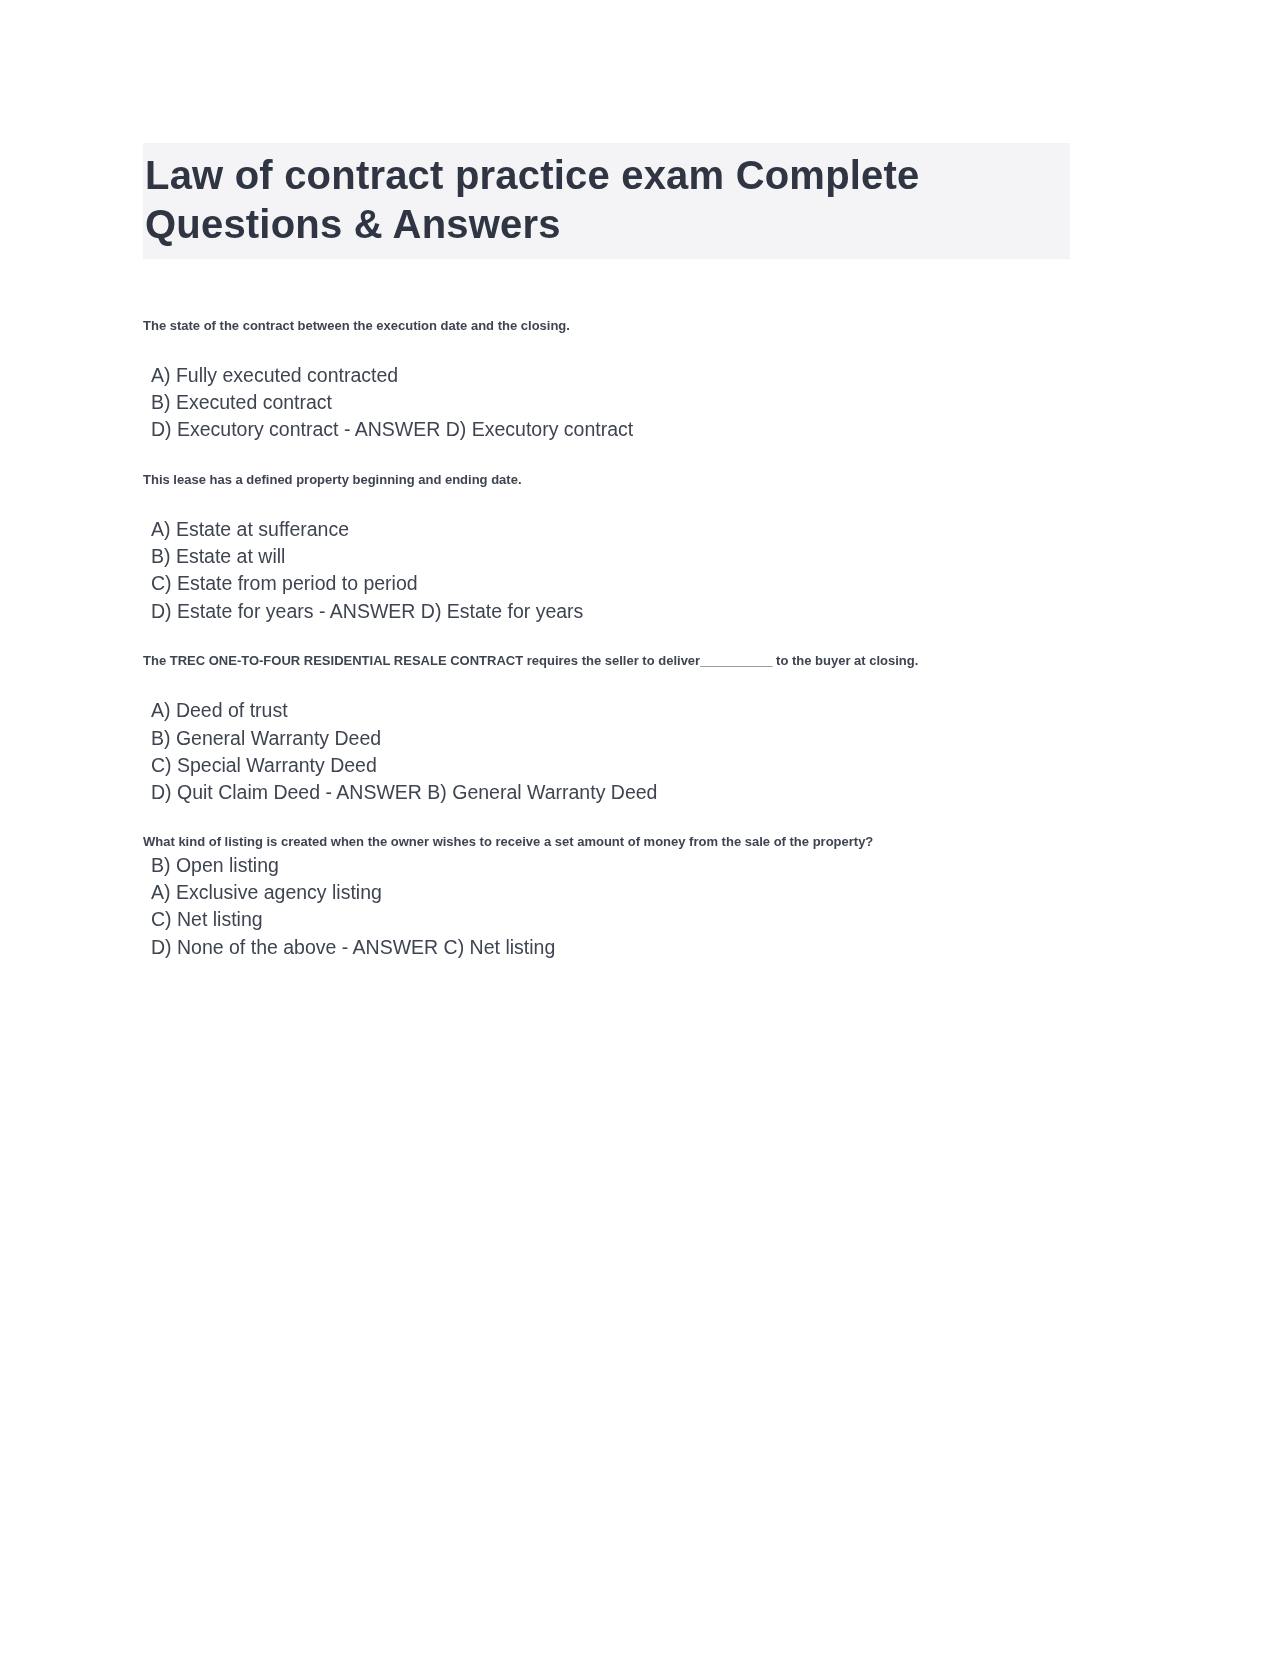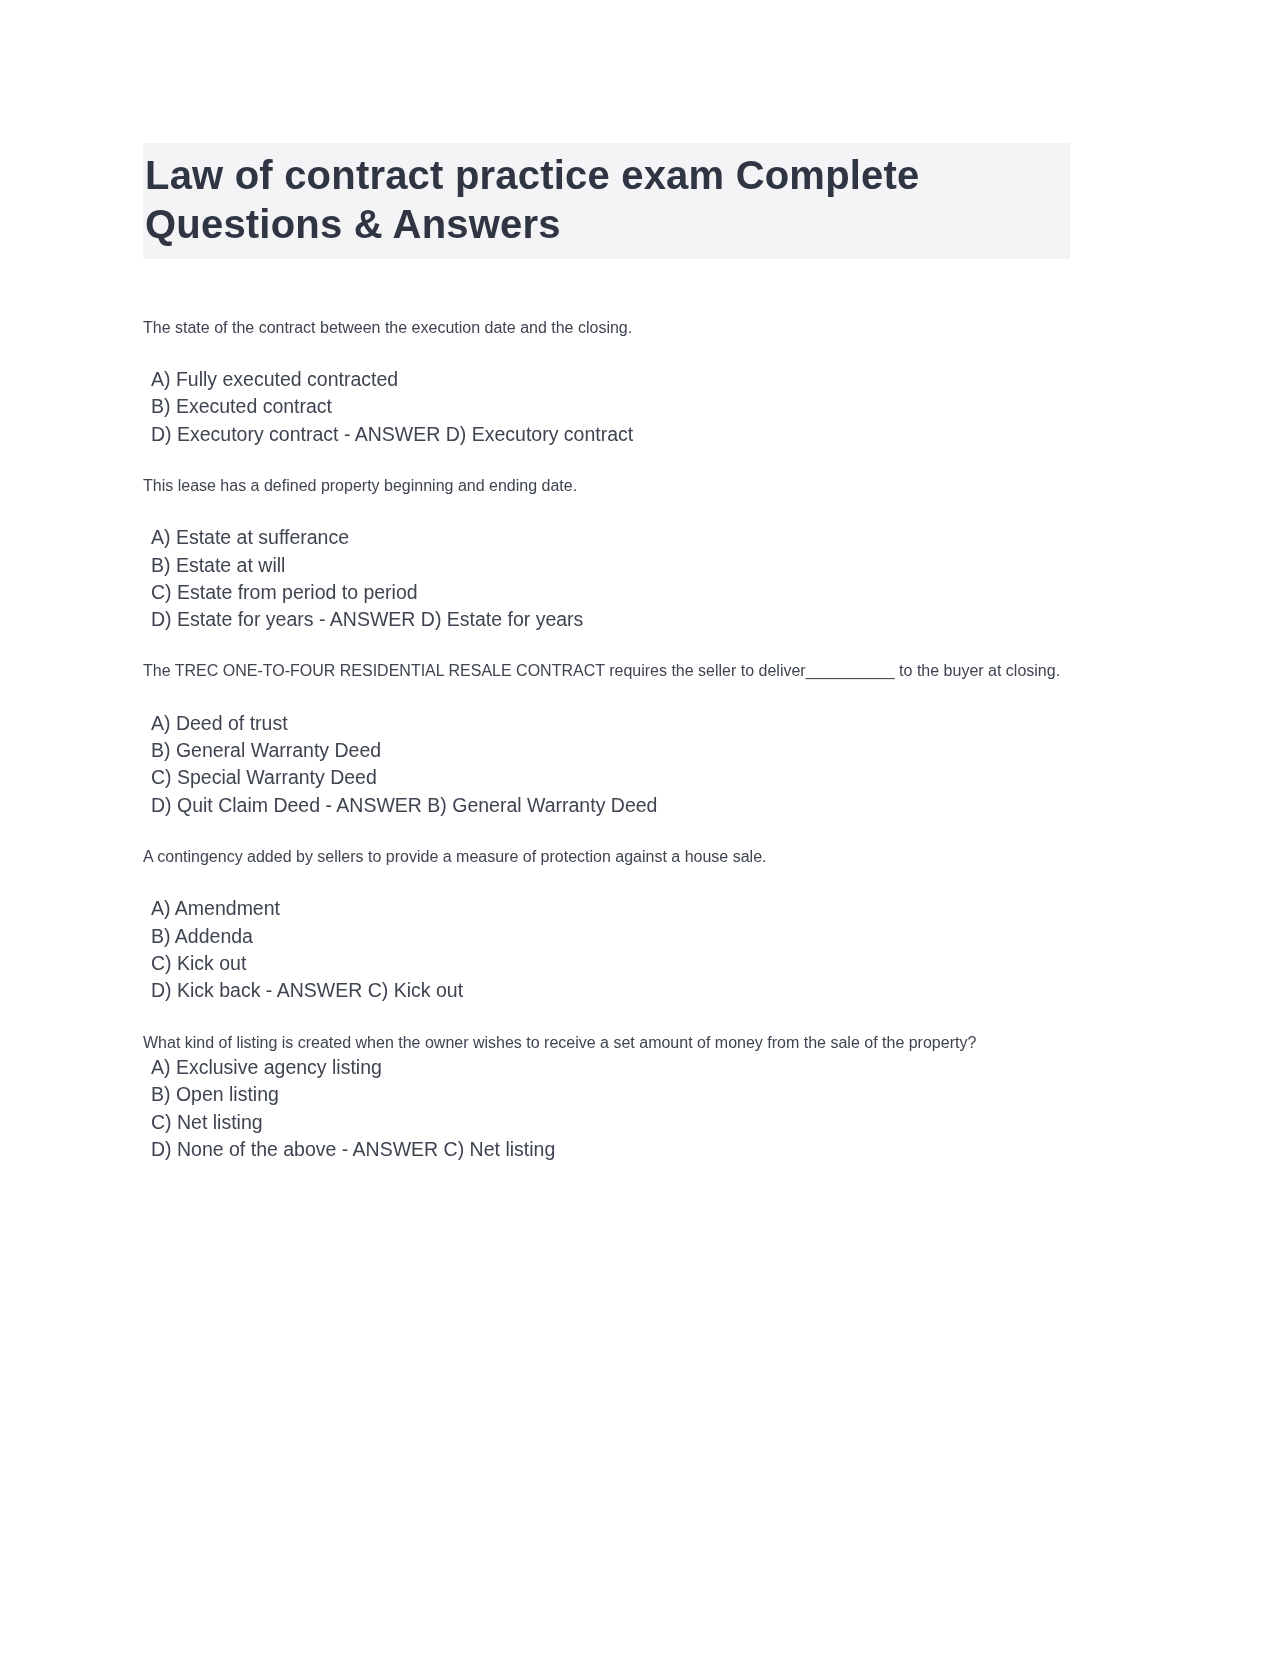--- a/index.html
+++ b/index.html
@@ -35,23 +35,24 @@
 
   .questions {
     width: 100%;
   }
 
   .question-block {
     margin-bottom: 27px;
   }
 
   .question-text {
-    font-size: 16px;
+    font-size: 13px;
     line-height: 1.4;
     margin-bottom: 27px;
+    font-weight: bold;
   }
 
   .question-block:last-child .question-text {
     margin-bottom: 0;
   }
 
   .options {
     padding-left: 8px;
   }
 
@@ -91,32 +92,23 @@
       <div class="question-block">
         <p class="question-text" style="color: rgb(62, 68, 80);">The TREC ONE-TO-FOUR RESIDENTIAL RESALE CONTRACT requires the seller to deliver__________ to the buyer at closing.</p>
         <div class="options">
           <div class="option-line" style="color: rgb(62, 68, 80);">A) Deed of trust</div>
           <div class="option-line" style="color: rgb(62, 68, 80);">B) General Warranty Deed</div>
           <div class="option-line" style="color: rgb(62, 68, 80);">C) Special Warranty Deed</div>
           <div class="option-line" style="color: rgb(62, 68, 80);">D) Quit Claim Deed - ANSWER B) General Warranty Deed</div>
         </div>
       </div>
       <div class="question-block">
-        <p class="question-text" style="color: rgb(62, 68, 80);">A contingency added by sellers to provide a measure of protection against a house sale.</p>
-        <div class="options">
-          <div class="option-line" style="color: rgb(62, 68, 80);">A) Amendment</div>
-          <div class="option-line" style="color: rgb(62, 68, 80);">B) Addenda</div>
-          <div class="option-line" style="color: rgb(62, 68, 80);">C) Kick out</div>
-          <div class="option-line" style="color: rgb(62, 68, 80);">D) Kick back - ANSWER C) Kick out</div>
-        </div>
-      </div>
-      <div class="question-block">
         <p class="question-text" style="color: rgb(62, 68, 80);">What kind of listing is created when the owner wishes to receive a set amount of money from the sale of the property?</p>
         <div class="options">
+          <div class="option-line" style="color: rgb(62, 68, 80);">B) Open listing</div>
           <div class="option-line" style="color: rgb(62, 68, 80);">A) Exclusive agency listing</div>
-          <div class="option-line" style="color: rgb(62, 68, 80);">B) Open listing</div>
           <div class="option-line" style="color: rgb(62, 68, 80);">C) Net listing</div>
           <div class="option-line" style="color: rgb(62, 68, 80);">D) None of the above - ANSWER C) Net listing</div>
         </div>
       </div>
     </div>
 
 </div>
 
 </body></html>

